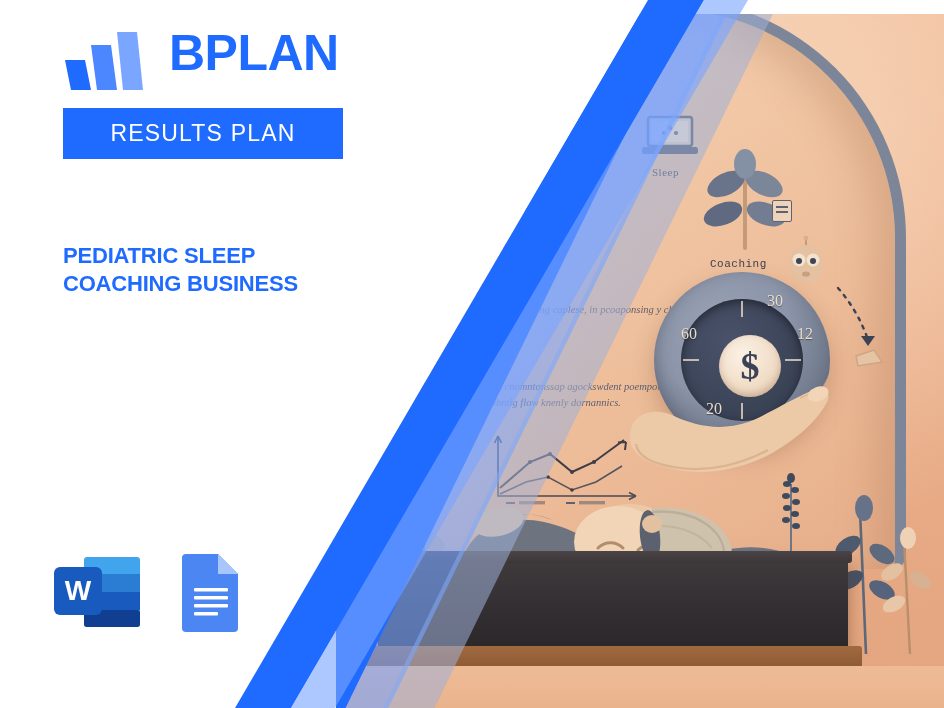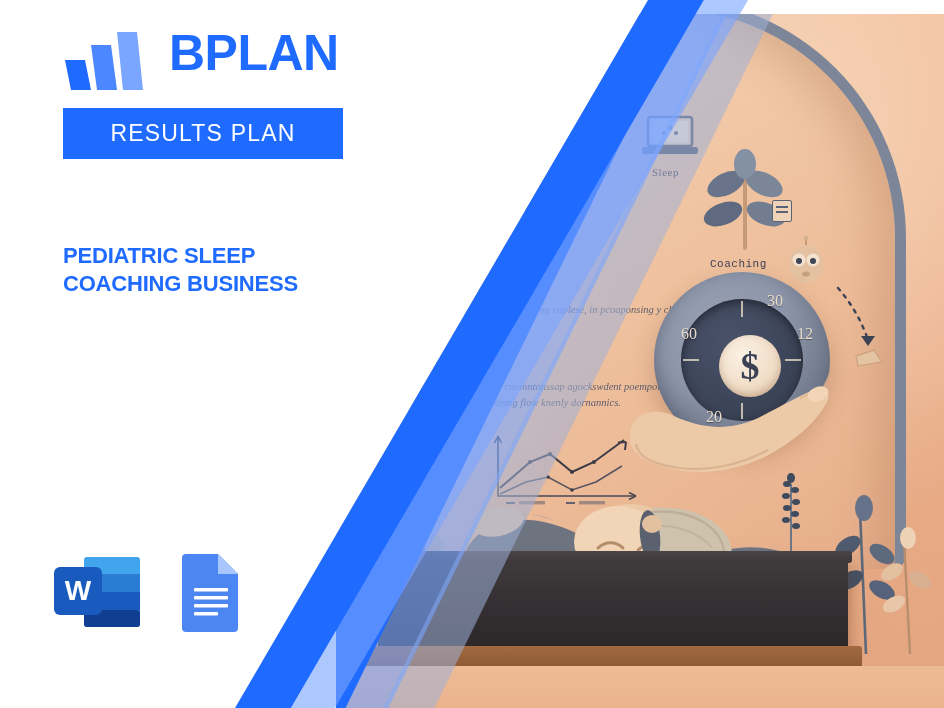--- a/index.html
+++ b/index.html
@@ -398,21 +398,21 @@
         <div class="gauge-face">
           <div class="gauge-hub">$</div>
           <div class="gauge-line" style="left:60px; top:2px; width:2px; height:16px;"></div>
           <div class="gauge-line" style="left:60px; top:104px; width:2px; height:16px;"></div>
           <div class="gauge-line" style="left:2px; top:60px; width:16px; height:2px;"></div>
           <div class="gauge-line" style="left:104px; top:60px; width:16px; height:2px;"></div>
         </div>
         <div class="gauge-tick" style="left:27px; top:53px;">60</div>
         <div class="gauge-tick" style="left:143px; top:53px;">12</div>
         <div class="gauge-tick" style="left:113px; top:20px;">30</div>
-        <div class="gauge-tick" style="left:52px; top:128px;margin-top:8px;">20</div>
+        <div class="gauge-tick" style="left:52px; top:128px;">20</div>
       </div>
 
       <svg class="hand" viewBox="0 0 215 115">
         <path d="M8,70 C6,44 30,36 52,46 C78,58 106,62 136,48 C156,38 176,26 192,20
                  C202,16 210,22 205,32 C196,50 176,68 152,82 C124,98 88,106 56,100
                  C28,95 10,86 8,70 Z" fill="#eccaa8"></path>
         <path d="M14,74 C16,88 34,95 58,98 C88,102 120,94 146,80" fill="none" stroke="#d4aa86" stroke-width="2.2" opacity=".7"></path>
         <path d="M178,28 C188,23 198,21 203,26" fill="none" stroke="#d9b08b" stroke-width="2" opacity=".7"></path>
         <ellipse cx="196" cy="24" rx="11" ry="7" fill="#f2d5b6" transform="rotate(-22 196 24)"></ellipse>
       </svg>

